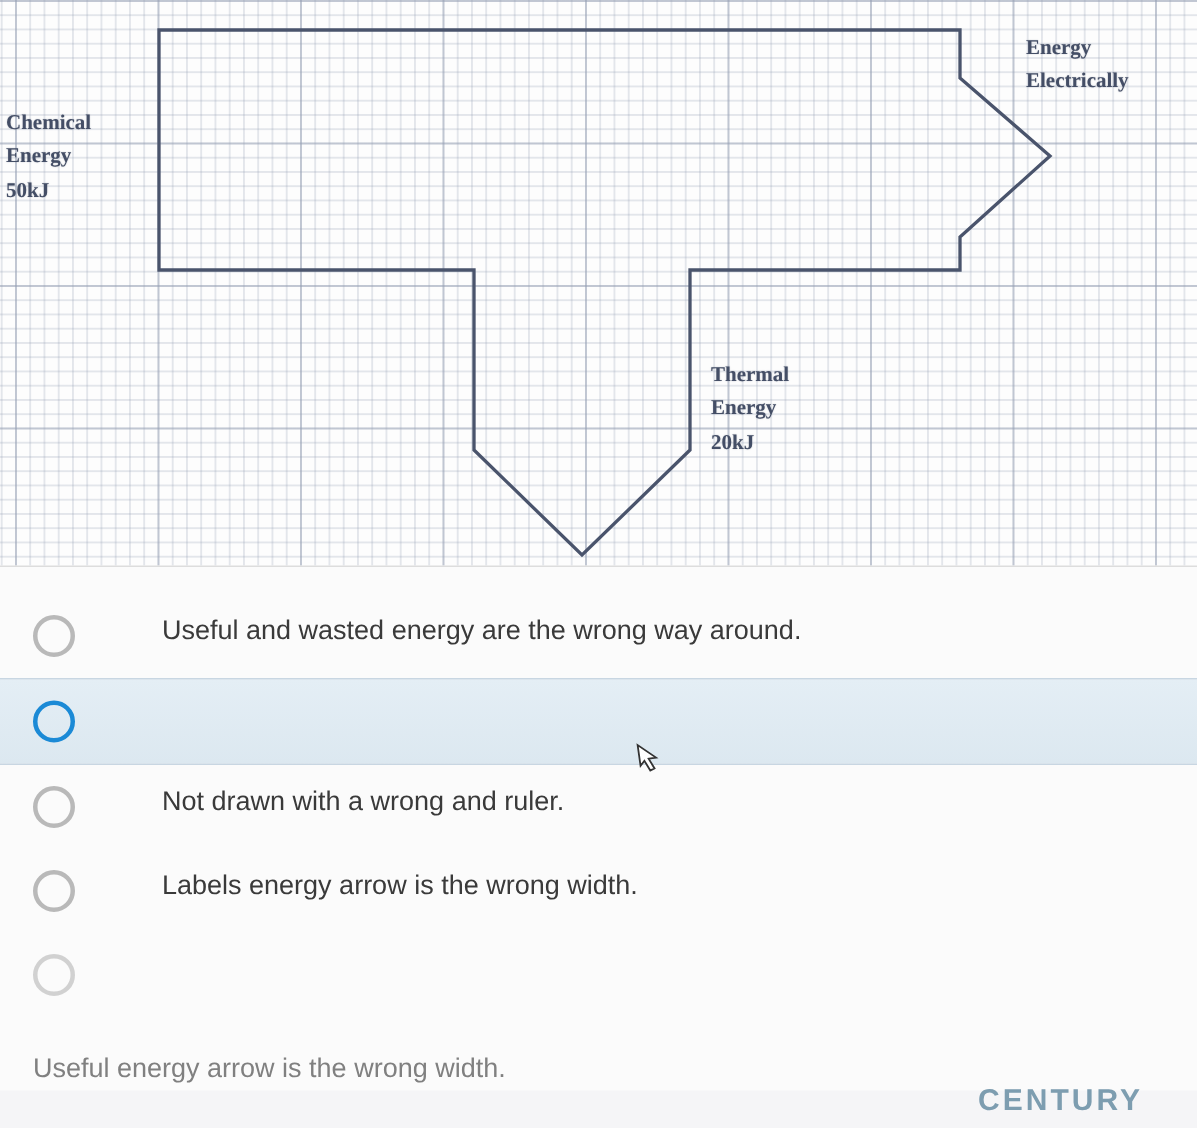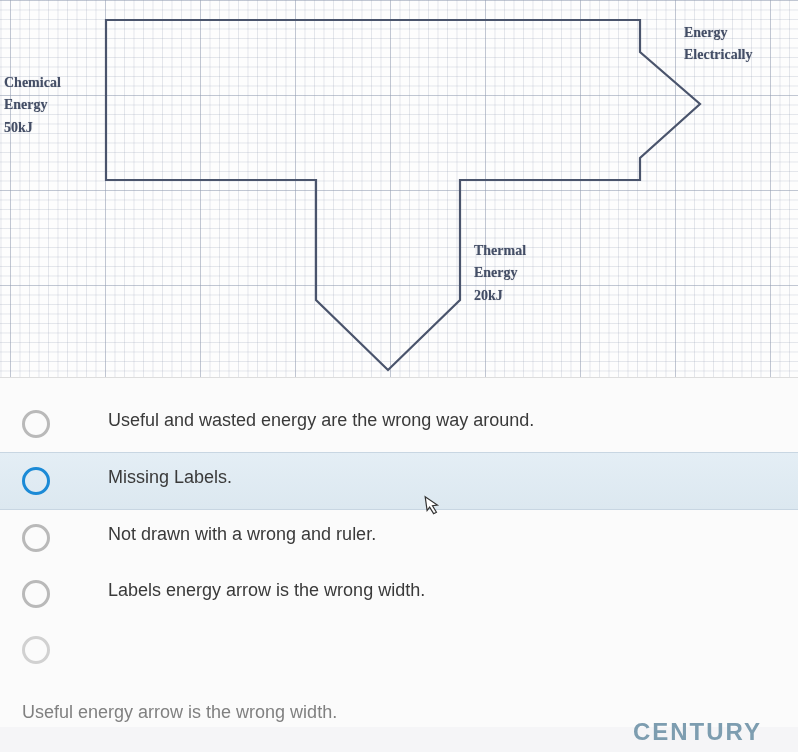--- a/index.html
+++ b/index.html
@@ -76,21 +76,21 @@
       top: 494px;
       font-size: 20px;
       color: #555;
       pointer-events: none;
       transform: rotate(-8deg);
     }
     .brand {
       position: absolute;
       right: 36px;
       bottom: 6px;
-      font-size: 24px;
+      font-size: 20px;
       font-weight: bold;
       letter-spacing: 2px;
       color: #7d9db0;
       font-family: Arial, sans-serif;
     }
   </style>
 </head>
 <body>
 
 <div class="diagram-area">
@@ -129,21 +129,20 @@
 
 <div class="options-area">
 
   <div class="option-row">
     <span class="radio-circle"></span>
     <span class="option-text">Useful and wasted energy are the wrong way around.</span>
   </div>
 
   <div class="option-row selected">
     <span class="radio-circle"></span>
-    <span class="option-text">Missing Labels.</span>
   </div>
 
   <div class="option-row">
     <span class="radio-circle"></span>
     <span class="option-text">Not drawn with a wrong and ruler.</span>
   </div>
 
   <div class="option-row">
     <span class="radio-circle"></span>
     <span class="option-text">Labels energy arrow is the wrong width.</span>

